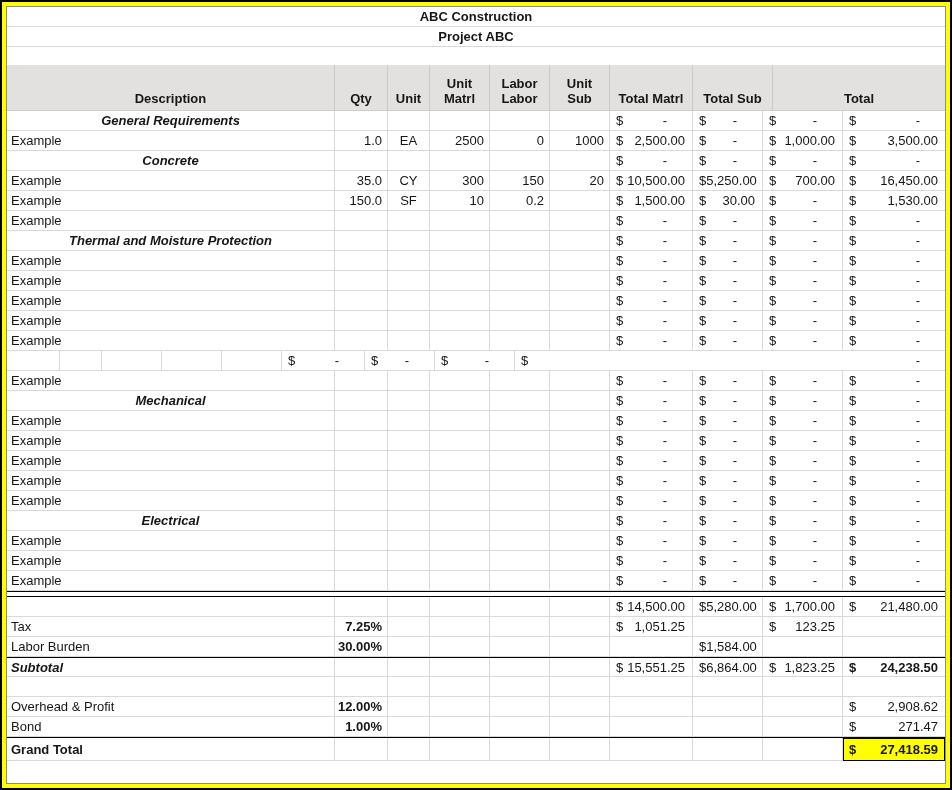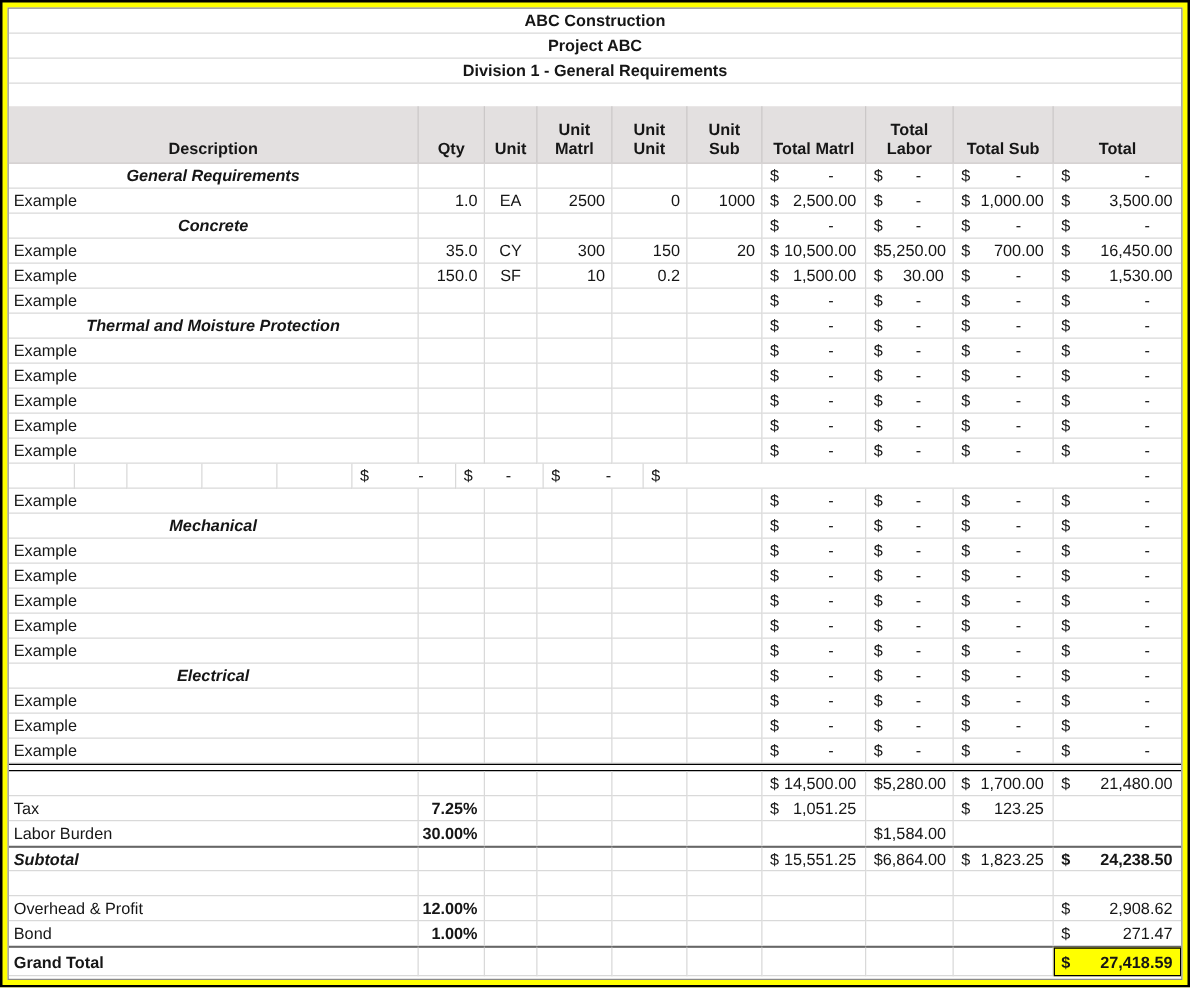--- a/index.html
+++ b/index.html
@@ -73,35 +73,31 @@
 
 <div class="frame">
   <div class="sheet">
 
     <div class="r title-row">
       <div class="title-cell">ABC Construction</div>
     </div>
     <div class="r title-row">
       <div class="title-cell">Project ABC</div>
     </div>
-    <div class="r title-row">
-      <div class="title-cell">Division 1 - General Requirements</div>
-    </div>
 
     <div class="r blank-row"></div>
 
     <div class="r header-row" id="header-row">
         <div class="hc" style="width: 328px;">Description</div>
         <div class="hc" style="width: 53px;">Qty</div>
         <div class="hc" style="width: 42px;">Unit</div>
         <div class="hc" style="width: 60px;">Unit Matrl</div>
-        <div class="hc" style="width: 60px;">Unit Unit</div>
+        <div class="hc" style="width: 60px;">Labor Labor</div>
         <div class="hc" style="width: 60px;">Unit Sub</div>
         <div class="hc" style="width: 83px;">Total Matrl</div>
-        <div class="hc" style="width: 70px;">Total Labor</div>
         <div class="hc" style="width: 80px;">Total Sub</div>
         <div class="hc last" style="width: 99px; flex: 1 1 0%;">Total</div>
       </div>
 
     <div id="rows">
         <div class="r data-row">
           <div class="c desc category" style="width: 328px;">General Requirements</div>
           <div class="c num" style="width: 53px;"></div>
           <div class="c ctr" style="width: 42px;"></div>
           <div class="c num" style="width: 60px;"></div>

